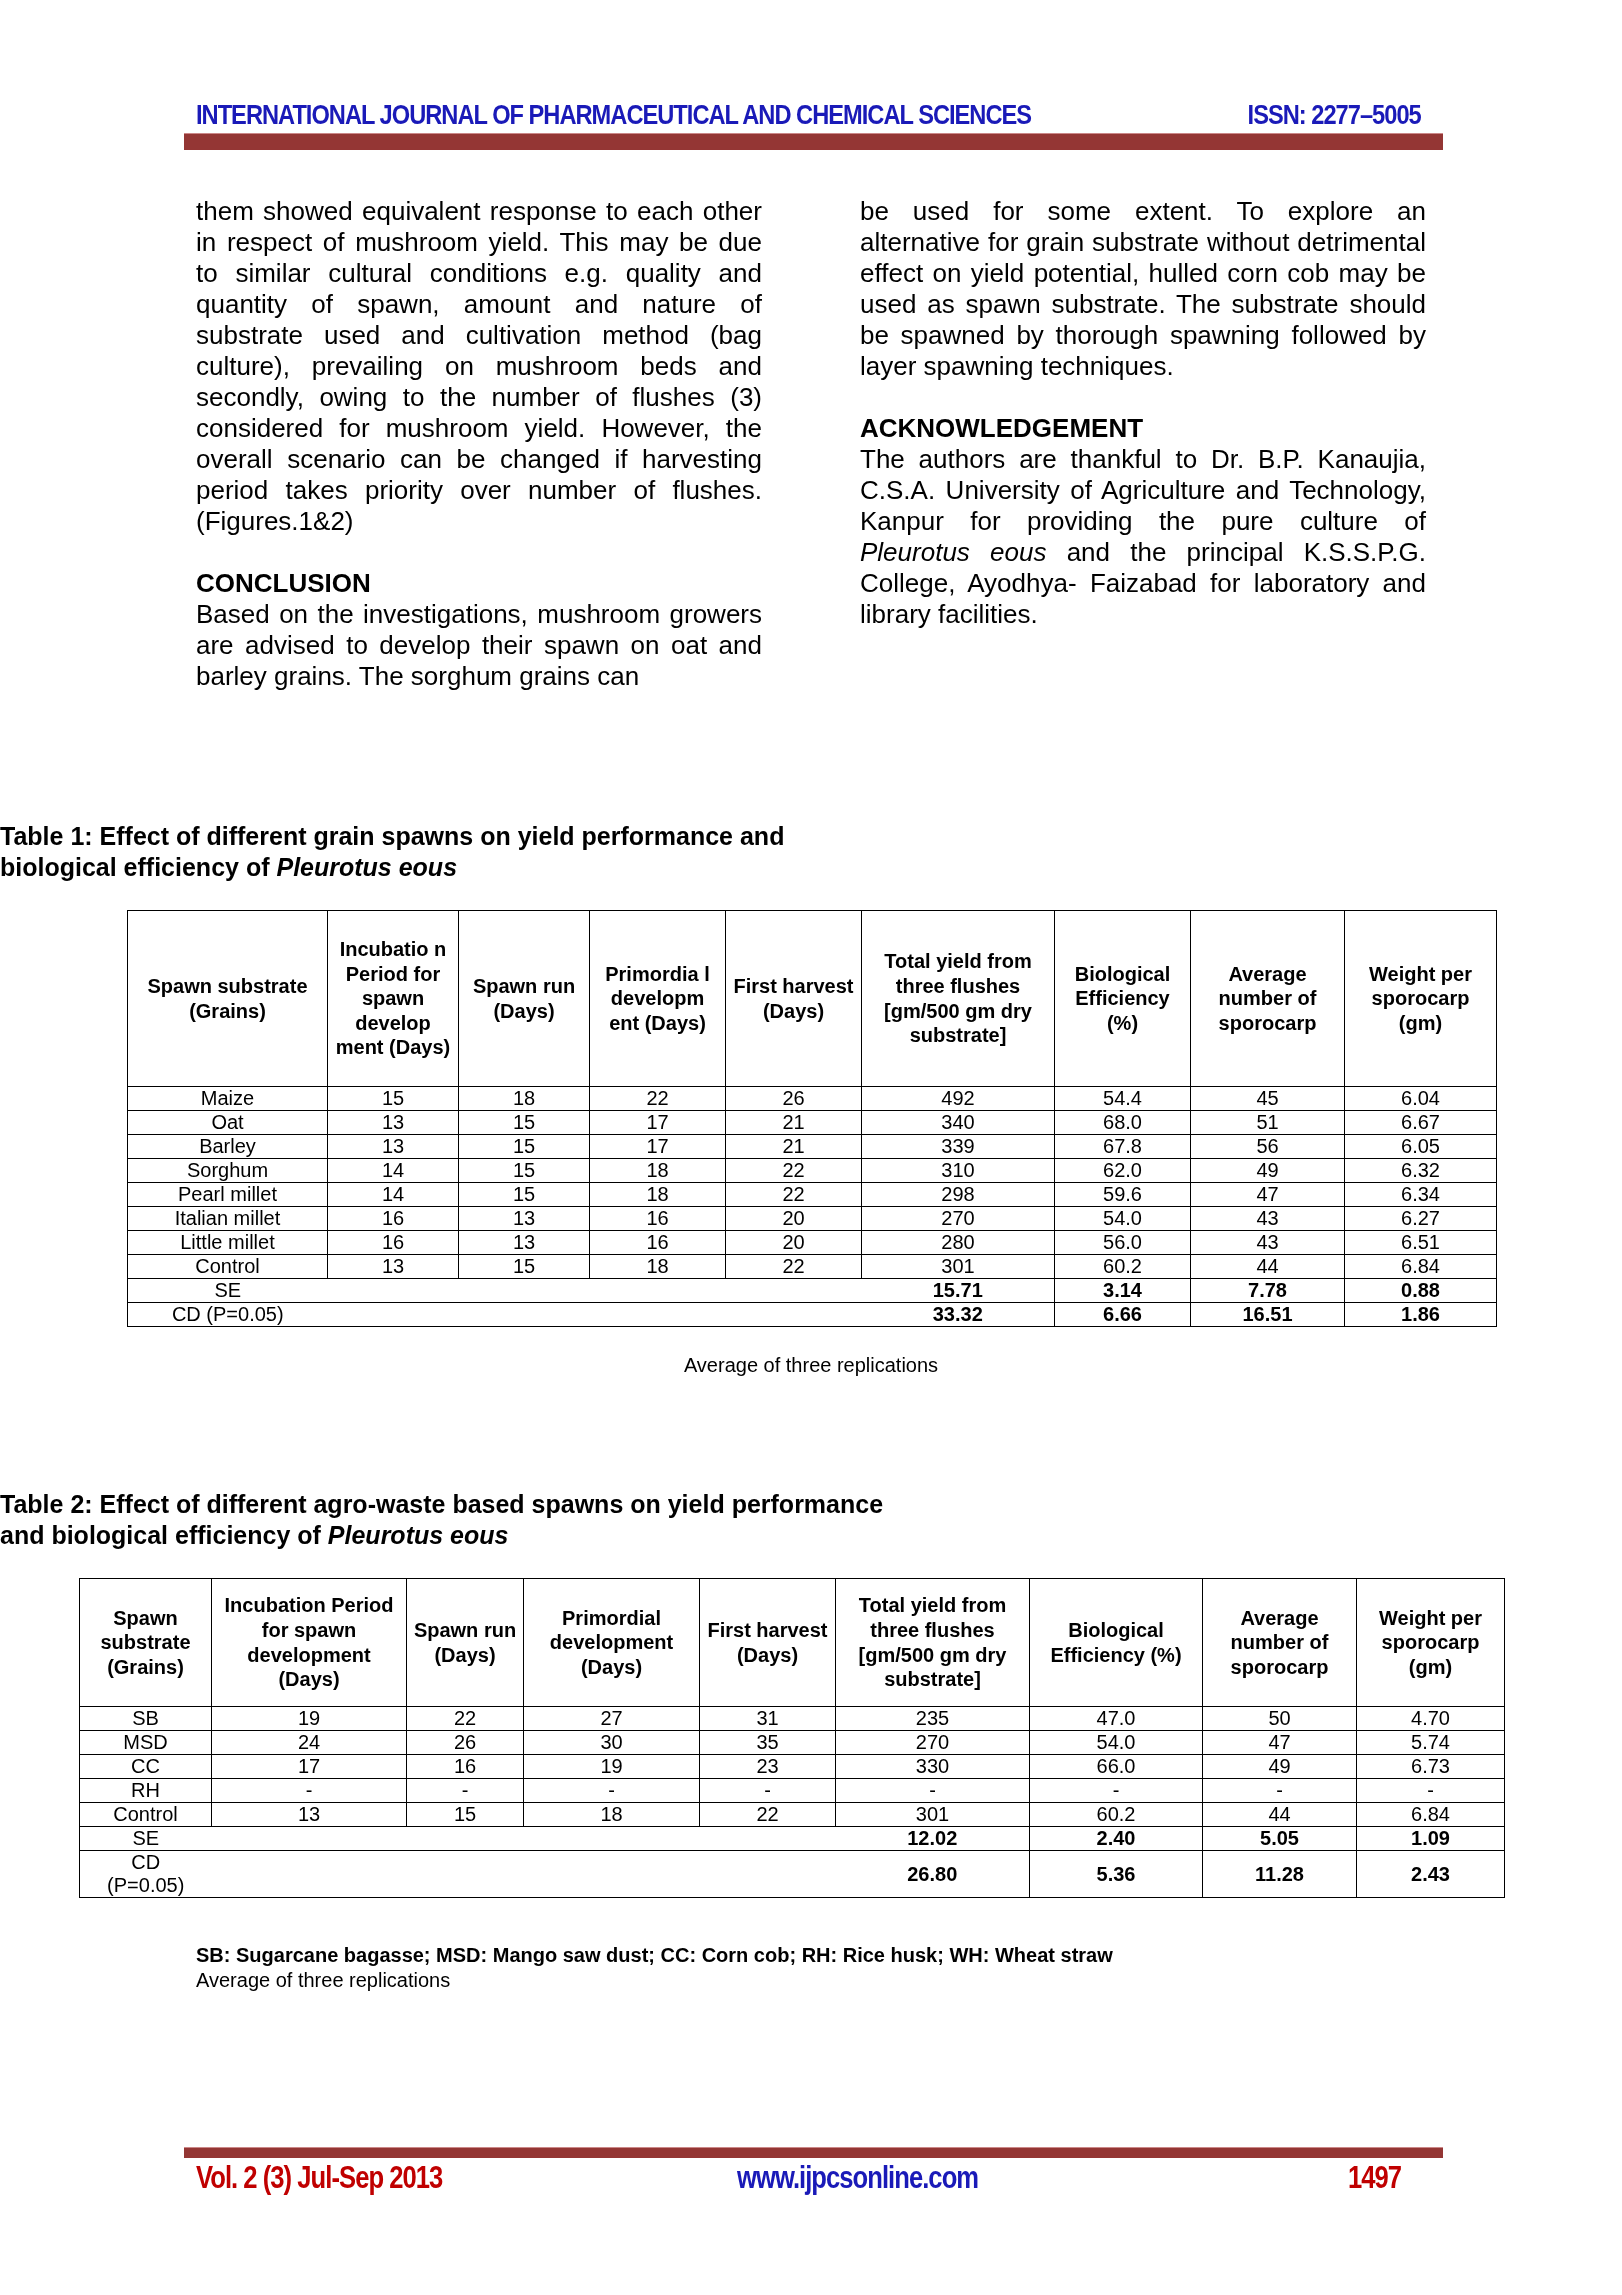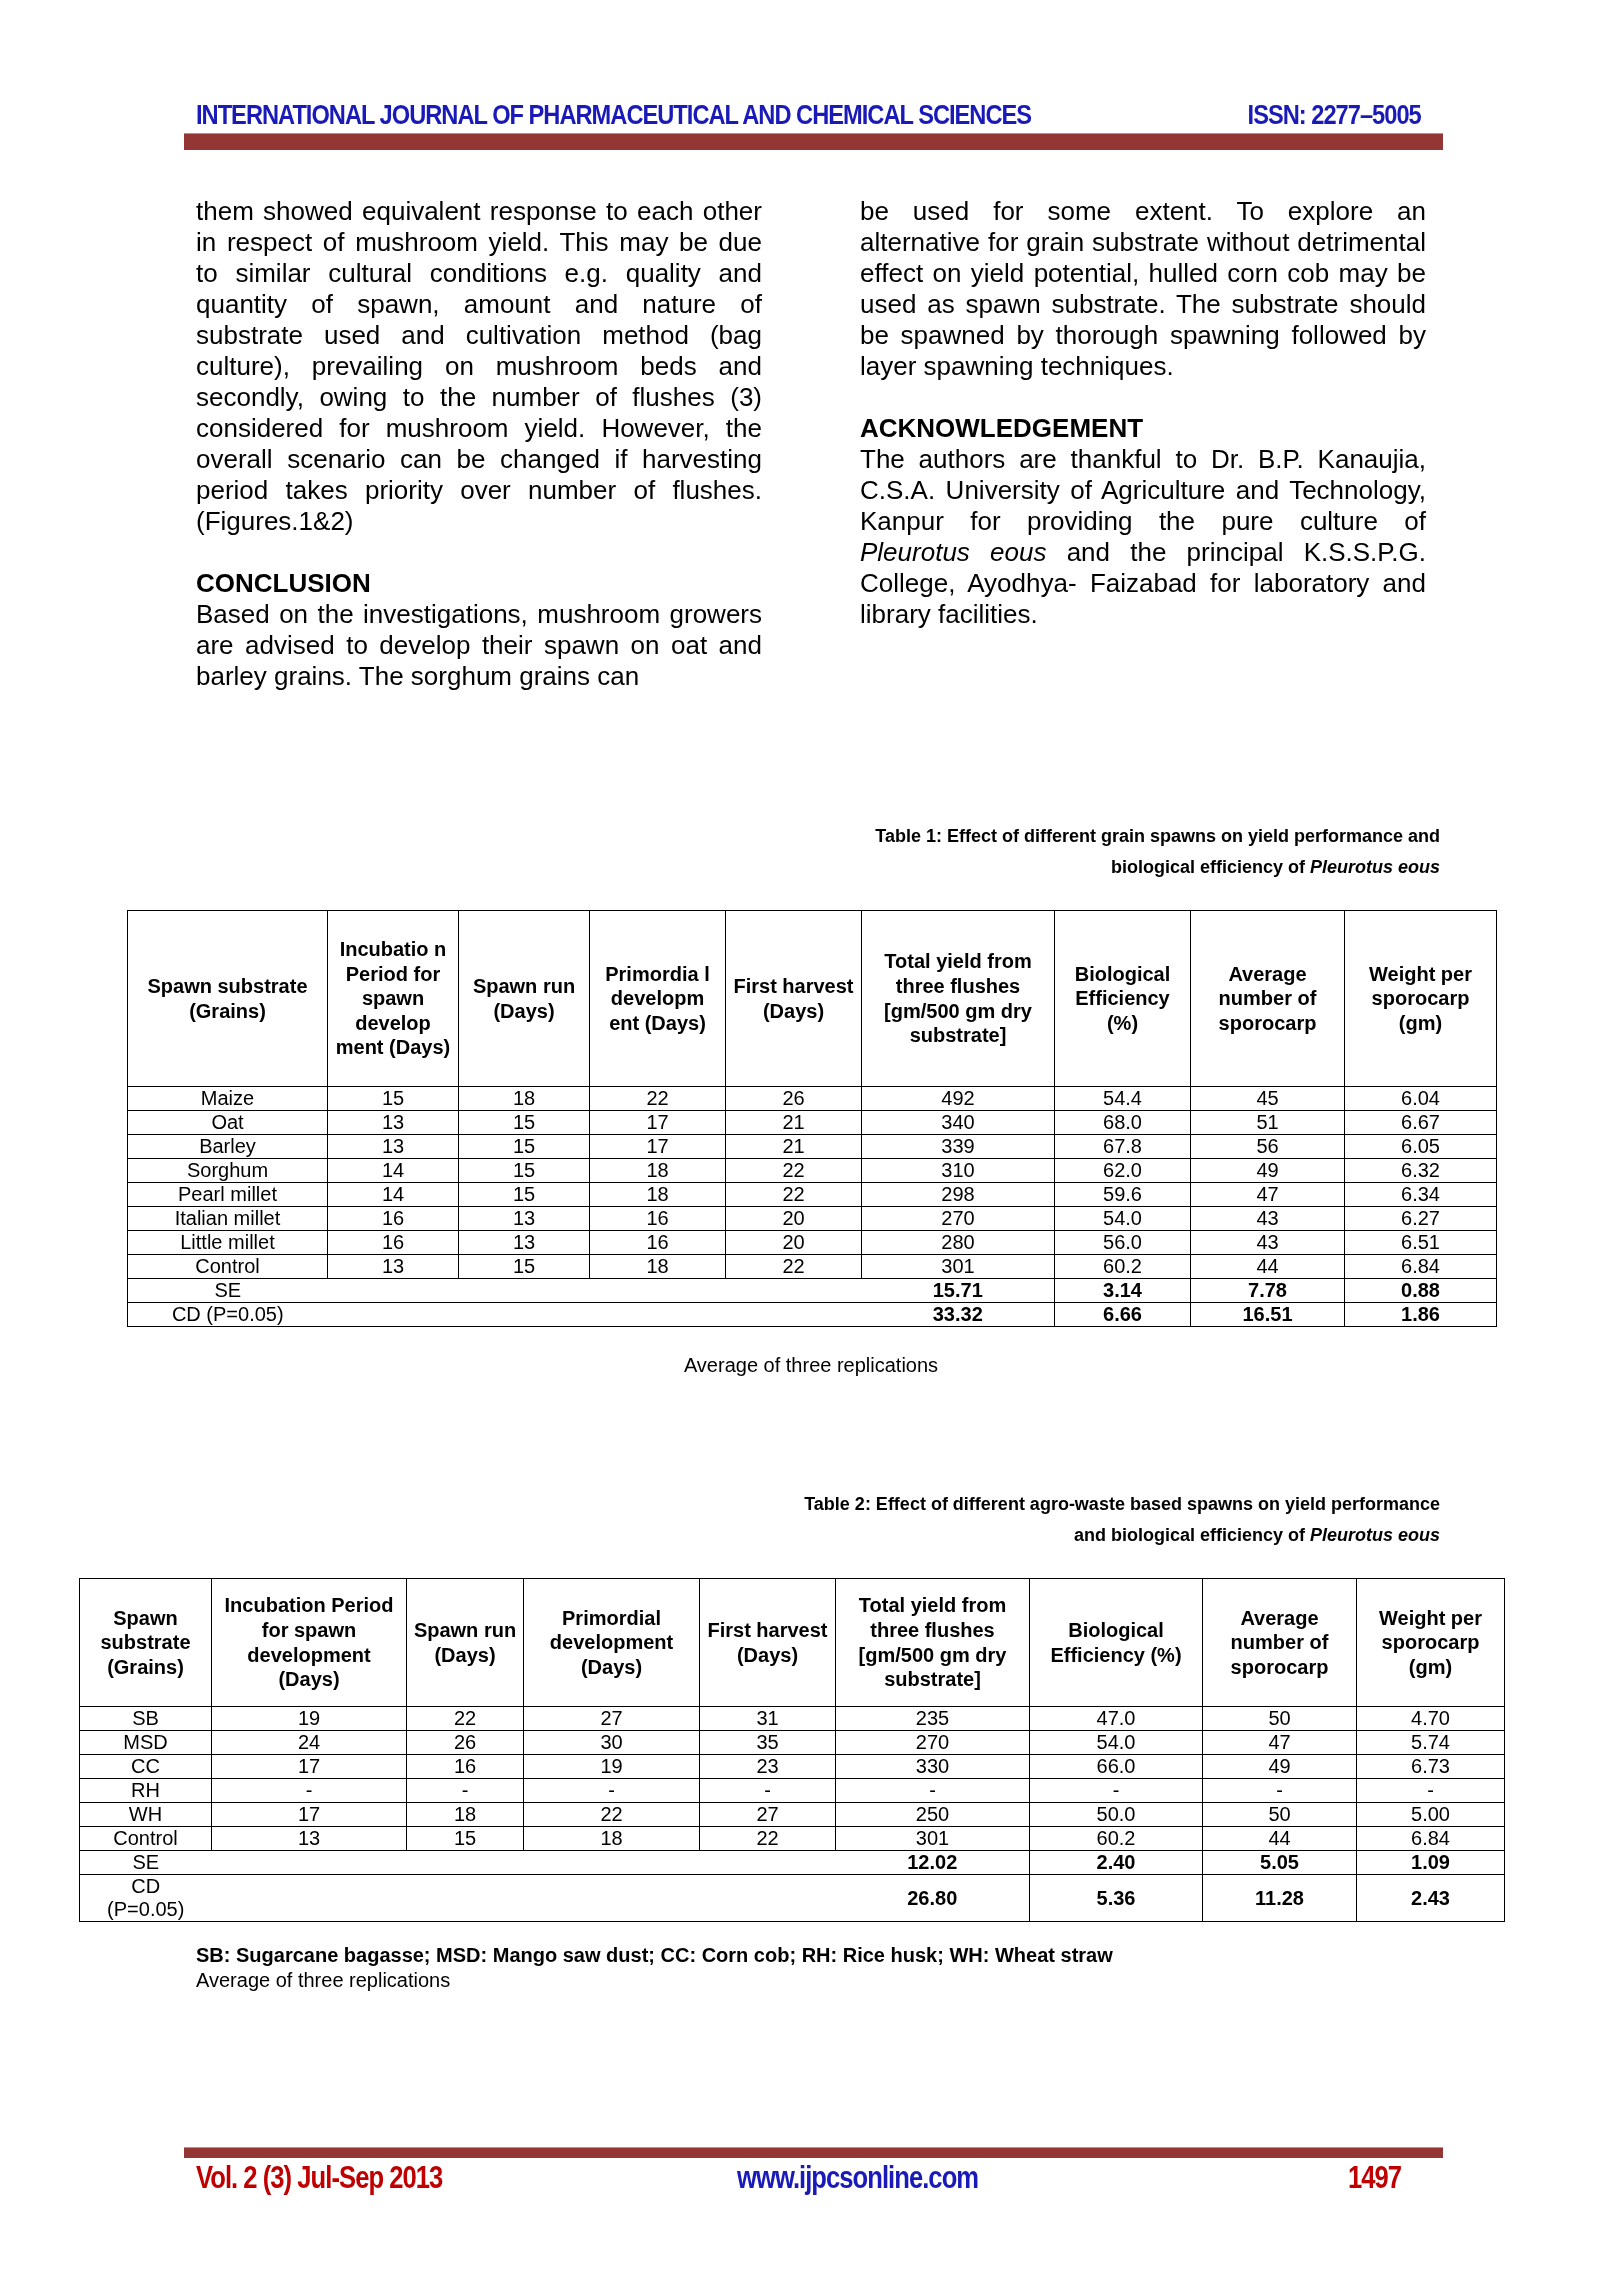--- a/index.html
+++ b/index.html
@@ -11,21 +11,21 @@
   .hdr-bar { position: absolute; top: 133px; left: 184px; width: 1259px; height: 16px; background: #943634; border-top: 1.6px solid #c88; }
 
   .col { position: absolute; top: 196px; width: 566px; font-size: 26px; line-height: 31px; text-align: justify; }
   .col p { margin: 0; }
   .col .gap { height: 31px; }
   .col h3 { margin: 0; font-size: 26px; line-height: 31px; font-weight: bold; }
   .col-left { left: 196px; }
   .col-right { left: 860px; }
   .i { font-style: italic; }
 
-  .tcap { position: absolute; left: 0; width: 1440px; text-align: right; font-weight: bold; font-size: 18px; line-height: 31px; }
+  .tcap { position: absolute; left: 0; width: 1440px; text-align: left; font-weight: bold; font-size: 25px; line-height: 31px; }
   table.dt { position: absolute; border-collapse: collapse; font-size: 20px; table-layout: fixed; }
   table.dt th, table.dt td { border: 1.6px solid #000; text-align: center; padding: 0 3.2px; }
   table.dt th { font-weight: bold; line-height: 24.6px; }
   table.dt td { height: 23px; line-height: 23px; padding: 0 3.2px; }
   table.dt tr.stat td.val { font-weight: bold; }
   table.dt td.span { border-left: none; border-right: none; }
   .note { position: absolute; font-size: 20px; line-height: 24.6px; }
 
   .ftr-bar { position: absolute; top: 2147px; left: 184px; width: 1259px; height: 9.5px; background: #943634; border-top: 1.6px solid #c88; }
   .ftr { position: absolute; top: 2159px; height: 40px; font-weight: bold; font-size: 32px; letter-spacing: -1.2px; transform: scaleX(0.8); transform-origin: left; white-space: nowrap; }
@@ -264,31 +264,20 @@
         <td>-</td>
         <td>-</td>
         <td>-</td>
         <td>-</td>
         <td>-</td>
         <td>-</td>
         <td>-</td>
         <td>-</td>
       </tr>
       <tr>
-        <td>WH</td>
-        <td>17</td>
-        <td>18</td>
-        <td>22</td>
-        <td>27</td>
-        <td>250</td>
-        <td>50.0</td>
-        <td>50</td>
-        <td>5.00</td>
-      </tr>
-      <tr>
         <td>Control</td>
         <td>13</td>
         <td>15</td>
         <td>18</td>
         <td>22</td>
         <td>301</td>
         <td>60.2</td>
         <td>44</td>
         <td>6.84</td>
       </tr>

